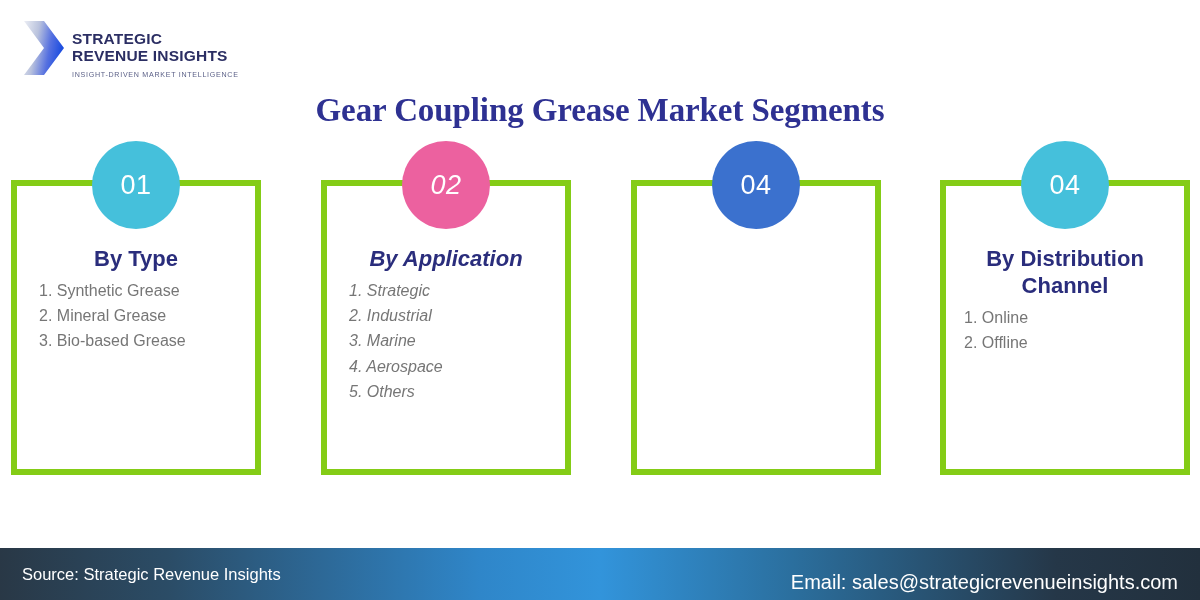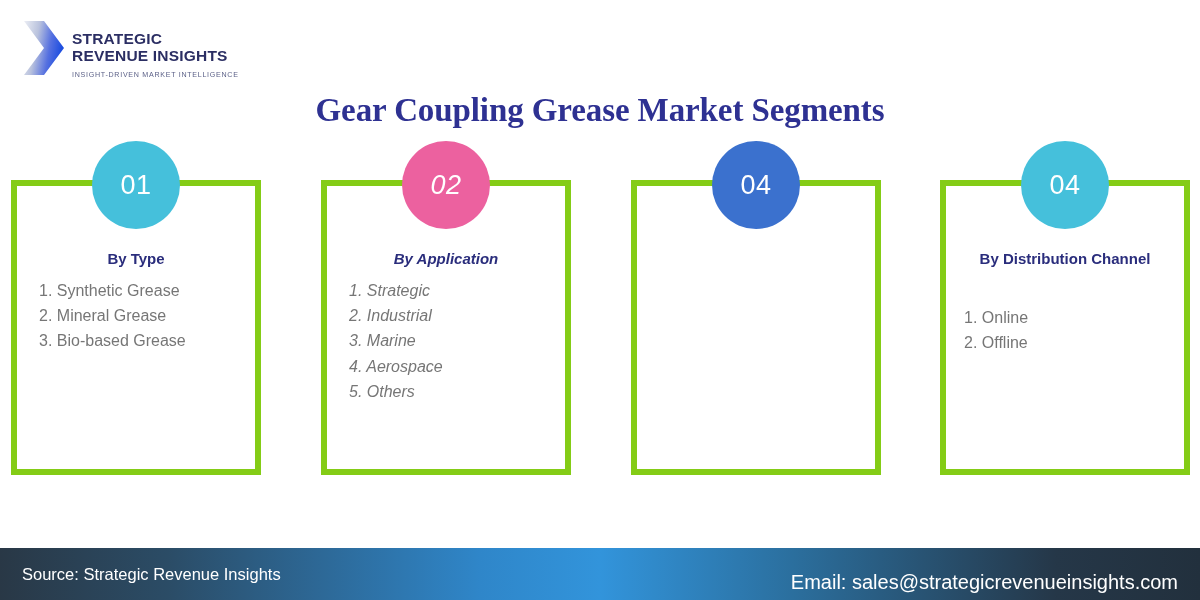--- a/index.html
+++ b/index.html
@@ -109,21 +109,21 @@
   }
 
   .card-heading {
     position: absolute;
     top: 59px;
     left: 12px;
     right: 12px;
     text-align: center;
     font-family: "Liberation Sans", sans-serif;
     font-weight: bold;
-    font-size: 15px;
+    font-size: 22px;
     color: #2A2D7C;
     line-height: 27px;
   }
 
   .card-list {
     position: absolute;
     left: 22px;
     right: 10px;
     top: 92px;
     margin: 0;

